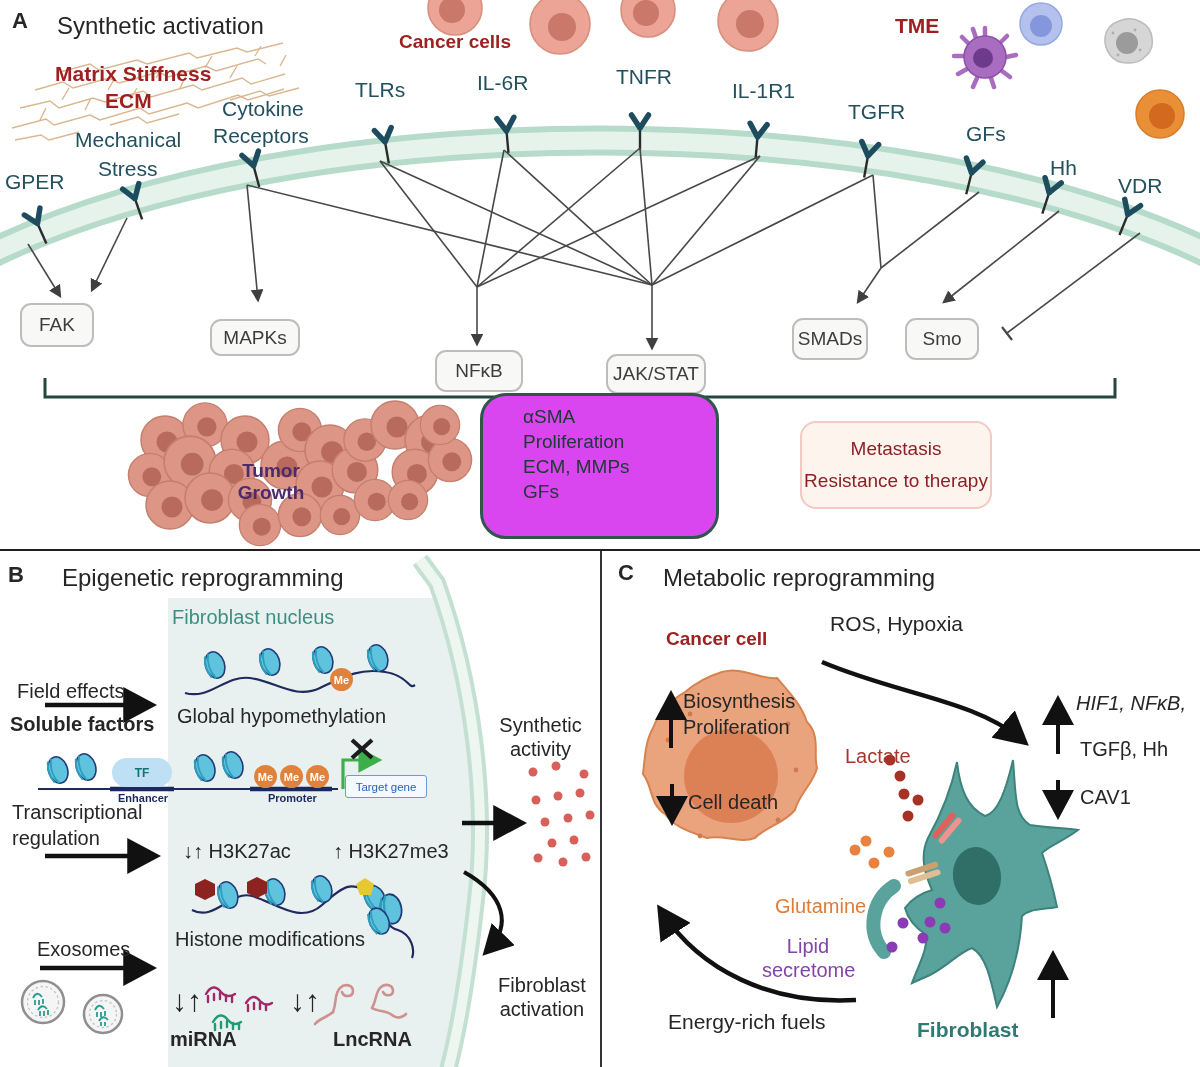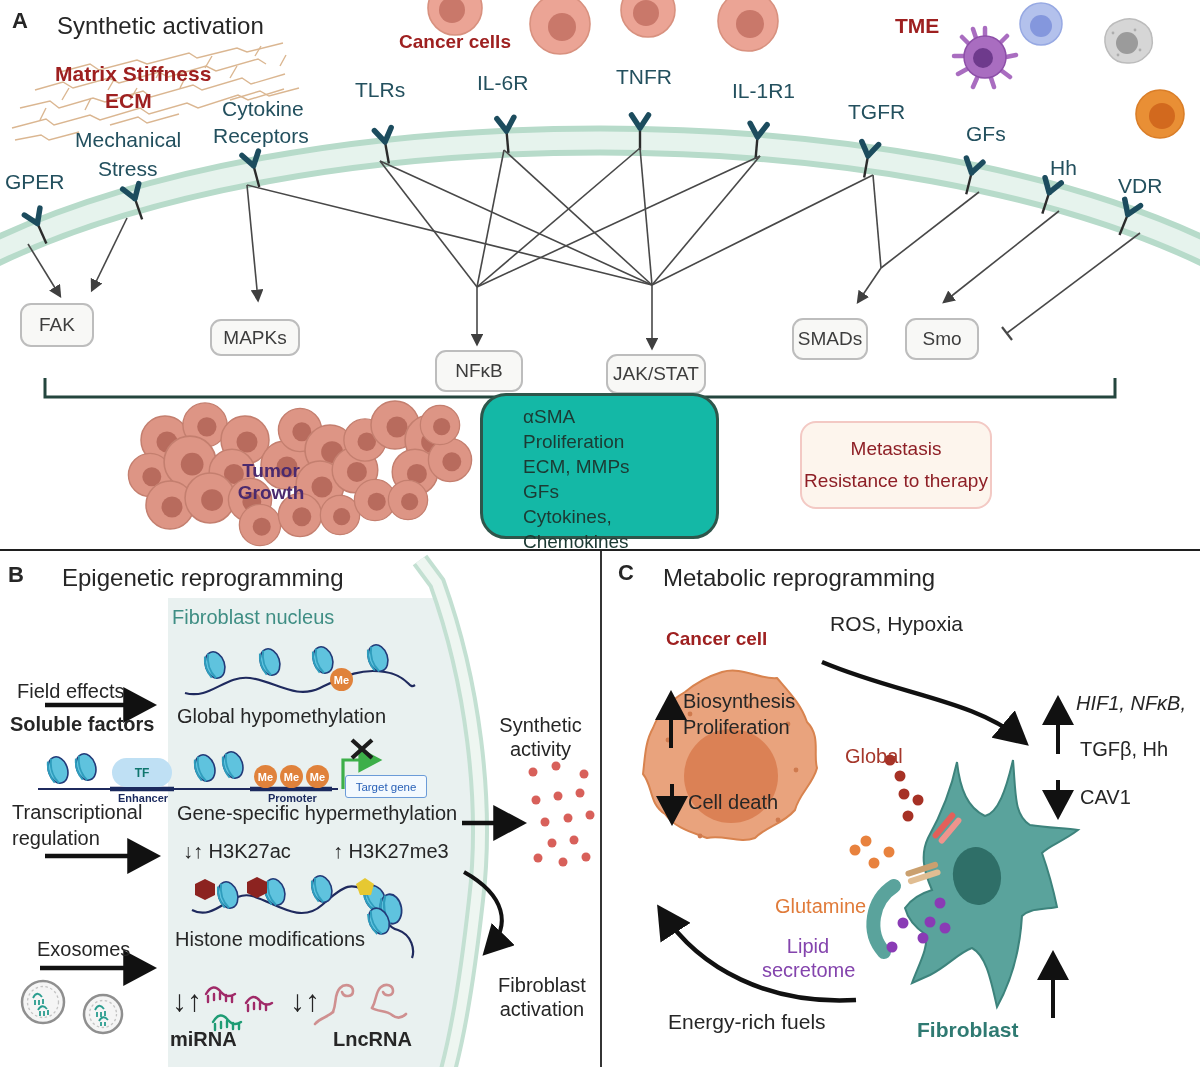--- a/index.html
+++ b/index.html
@@ -11,21 +11,21 @@
   .c19{font-size:19px;} .c11{font-size:11px;}
   .teal{color:#23505e;} .dteal{color:#2f7a72;font-weight:bold;}
   .red{color:#9e2020;font-weight:bold;} .dred{color:#a5372b;}
   .orange{color:#e07b3a;} .purple{color:#8444ad;}
   .navy{color:#1b2a5e;font-weight:bold;}
   .grn{color:#3f8e84;}
   .bold{font-weight:bold;}
   .ctr{text-align:center;white-space:normal;}
   .mbox{position:absolute;border:2px solid #bdbdbd;background:#f8f8f6;border-radius:11px;
         color:#3d3d3d;font-size:19px;display:flex;align-items:center;justify-content:center;}
-  .gbox{position:absolute;border:3px solid #2e564b;background:#14b8a6;border-radius:26px;}
+  .gbox{position:absolute;border:3px solid #2e564b;background:#d946ef;border-radius:26px;}
   .gbox-items{position:absolute;left:40px;top:8px;color:#1c3a33;font-size:19px;line-height:25px;}
   .pbox{position:absolute;border:2px solid #f3c9c4;background:#fdf5ed;border-radius:16px;
         color:#8e1f26;font-size:19px;text-align:center;display:flex;flex-direction:column;
         justify-content:center;gap:10px;}
   .me{position:absolute;width:23px;height:23px;border-radius:50%;background:#e0823b;color:#fff;
       font-size:11px;font-weight:bold;display:flex;align-items:center;justify-content:center;}
   .tfoval{position:absolute;width:60px;height:29px;border-radius:15px;background:#bfe0f4;
           color:#0f766e;font-weight:bold;font-size:12px;display:flex;align-items:center;justify-content:center;}
   .tgene{position:absolute;width:80px;height:21px;border:1.5px solid #6b9bd8;background:#f3f9fe;
          border-radius:3px;color:#2b62b8;font-size:11.5px;display:flex;align-items:center;justify-content:center;}
@@ -409,21 +409,20 @@
   <div>Tumor</div>
   <div>Growth</div>
 </div>
 
 <div class="gbox" style="left:480px;top:393px;width:233px;height:140px;">
   <div class="gbox-items">
     <div>αSMA</div>
     <div>Proliferation</div>
     <div>ECM, MMPs</div>
     <div>GFs</div>
-    <div>Cytokines, Chemokines</div>
   </div>
 </div>
 
 <div class="pbox" style="left:800px;top:421px;width:188px;height:84px;">
   <div>Metastasis</div>
   <div>Resistance to therapy</div>
 </div>
 
 <div class="lb c22" style="left:8px;top:562px;">B</div>
 <div class="lb c24" style="left:62px;top:564px;">Epigenetic reprogramming</div>
@@ -448,21 +447,20 @@
 <div class="me" style="left:306px;top:765px;">
       <span>Me</span>
     </div>
 <div class="lb c11 navy" style="left:268px;top:792px;">Promoter</div>
 <div class="tgene" style="left:345px;top:775px;">
       <span>Target gene</span>
     </div>
 
 <div class="lb" style="left:12px;top:801px;">Transcriptional</div>
 <div class="lb" style="left:12px;top:827px;">regulation</div>
-<div class="lb" style="left:177px;top:802px;">Gene-specific hypermethylation</div>
 
 <div class="lb" style="left:183px;top:840px;"><span class="arr">↓↑</span> <span>H3K27ac</span></div>
 <div class="lb" style="left:333px;top:840px;"><span class="arr">↑</span> <span>H3K27me3</span></div>
 
 <div class="lb" style="left:175px;top:928px;">Histone modifications</div>
 <div class="lb" style="left:37px;top:938px;">Exosomes</div>
 
 <div class="lb arr" style="left:172px;top:983px;font-size:30px;">↓↑</div>
 <div class="lb bold" style="left:170px;top:1028px;">miRNA</div>
 <div class="lb arr" style="left:290px;top:983px;font-size:30px;">↓↑</div>
@@ -482,21 +480,21 @@
 <div class="lb c19 red" style="left:666px;top:628px;">Cancer cell</div>
 <div class="lb c21" style="left:830px;top:612px;">ROS, Hypoxia</div>
 <div class="lb" style="left:683px;top:690px;">Biosynthesis</div>
 <div class="lb" style="left:683px;top:716px;">Proliferation</div>
 <div class="lb" style="left:688px;top:791px;">Cell death</div>
 
 <div class="lb" style="left:1076px;top:692px;font-style:italic;">HIF1, NFκB,</div>
 <div class="lb" style="left:1080px;top:738px;">TGFβ, Hh</div>
 <div class="lb" style="left:1080px;top:786px;">CAV1</div>
 
-<div class="lb dred" style="left:845px;top:745px;">Global</div>
+<div class="lb dred" style="left:845px;top:745px;">Lactate</div>
 <div class="lb orange" style="left:775px;top:895px;">Glutamine</div>
 <div class="lb ctr purple" style="left:762px;top:935px;width:92px;">
   <div>Lipid</div>
   <div>secretome</div>
 </div>
 <div class="lb c21" style="left:668px;top:1010px;">Energy-rich fuels</div>
 <div class="lb c21 dteal" style="left:917px;top:1018px;">Fibroblast</div>
 
 
 </div>

